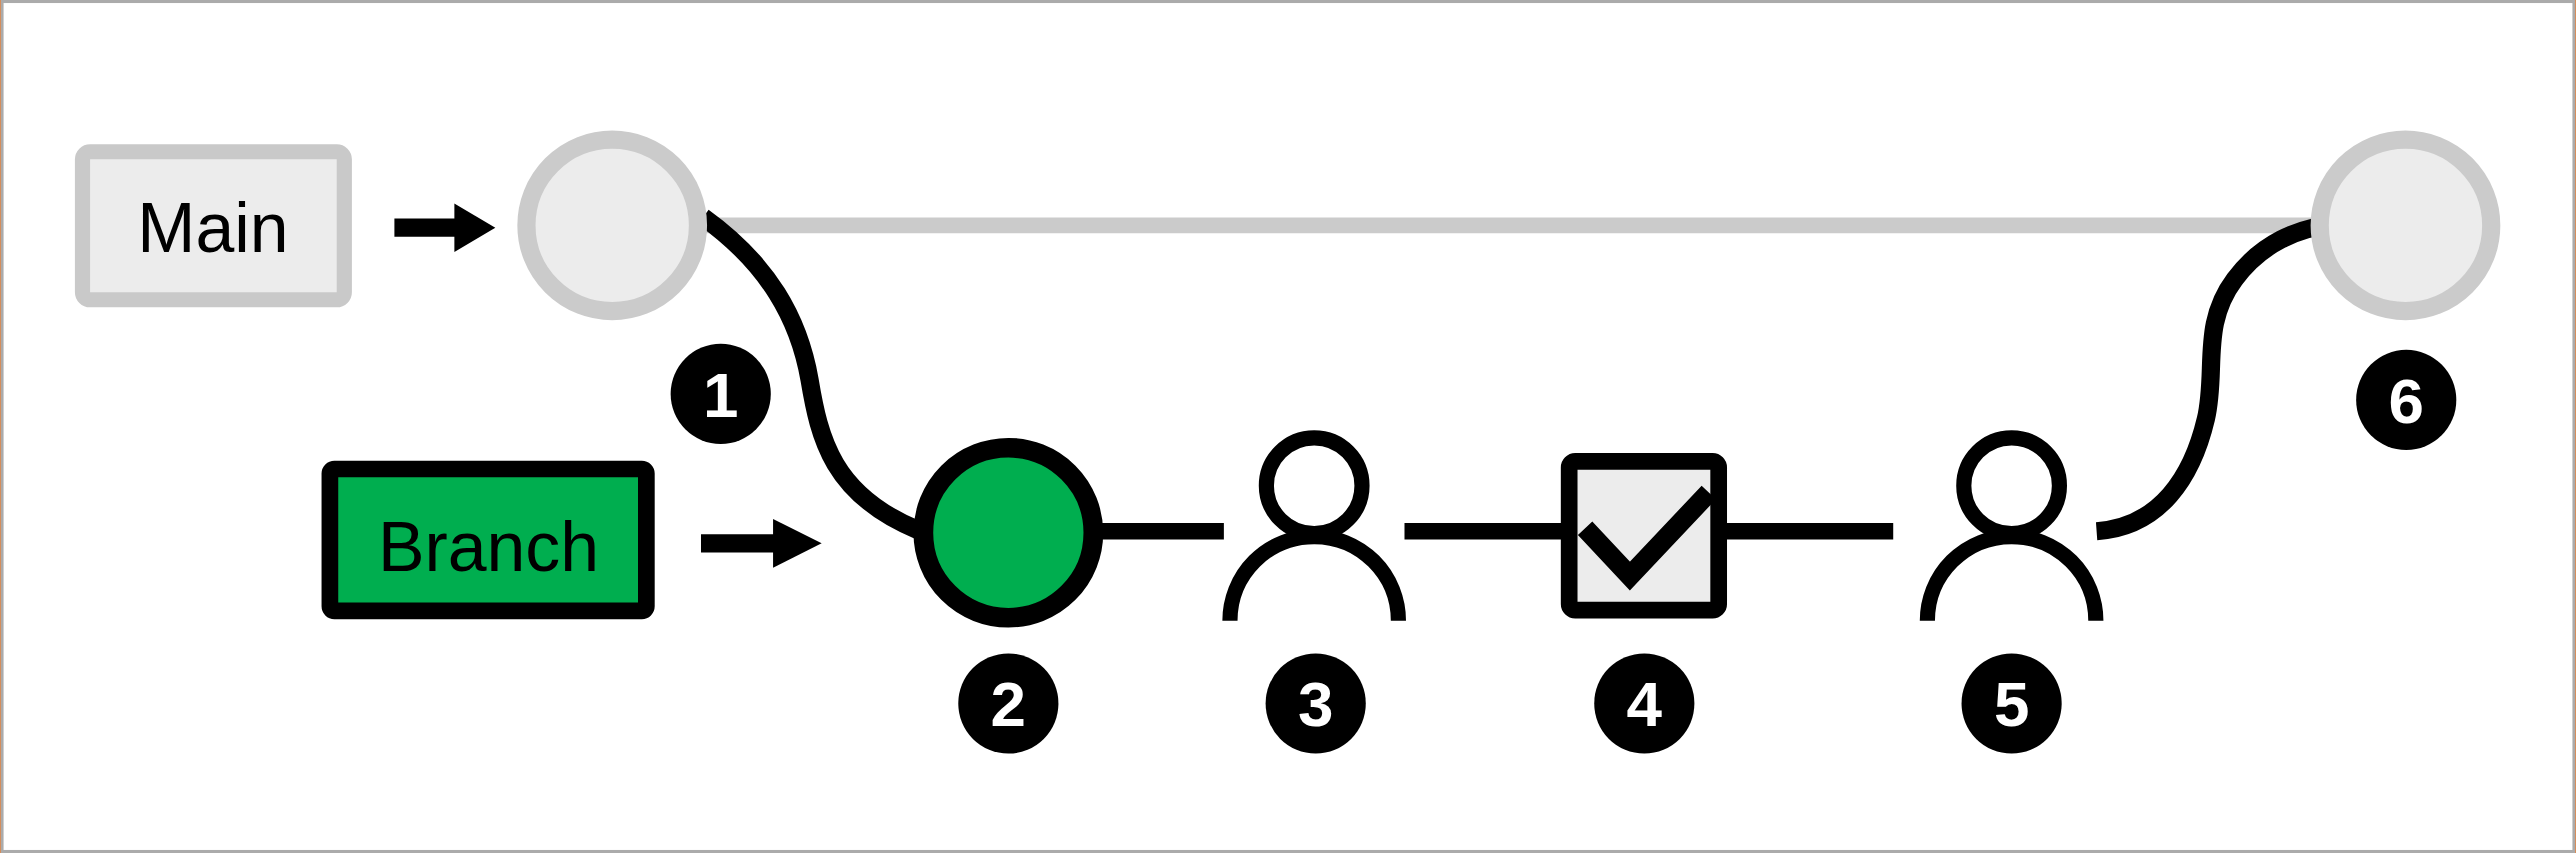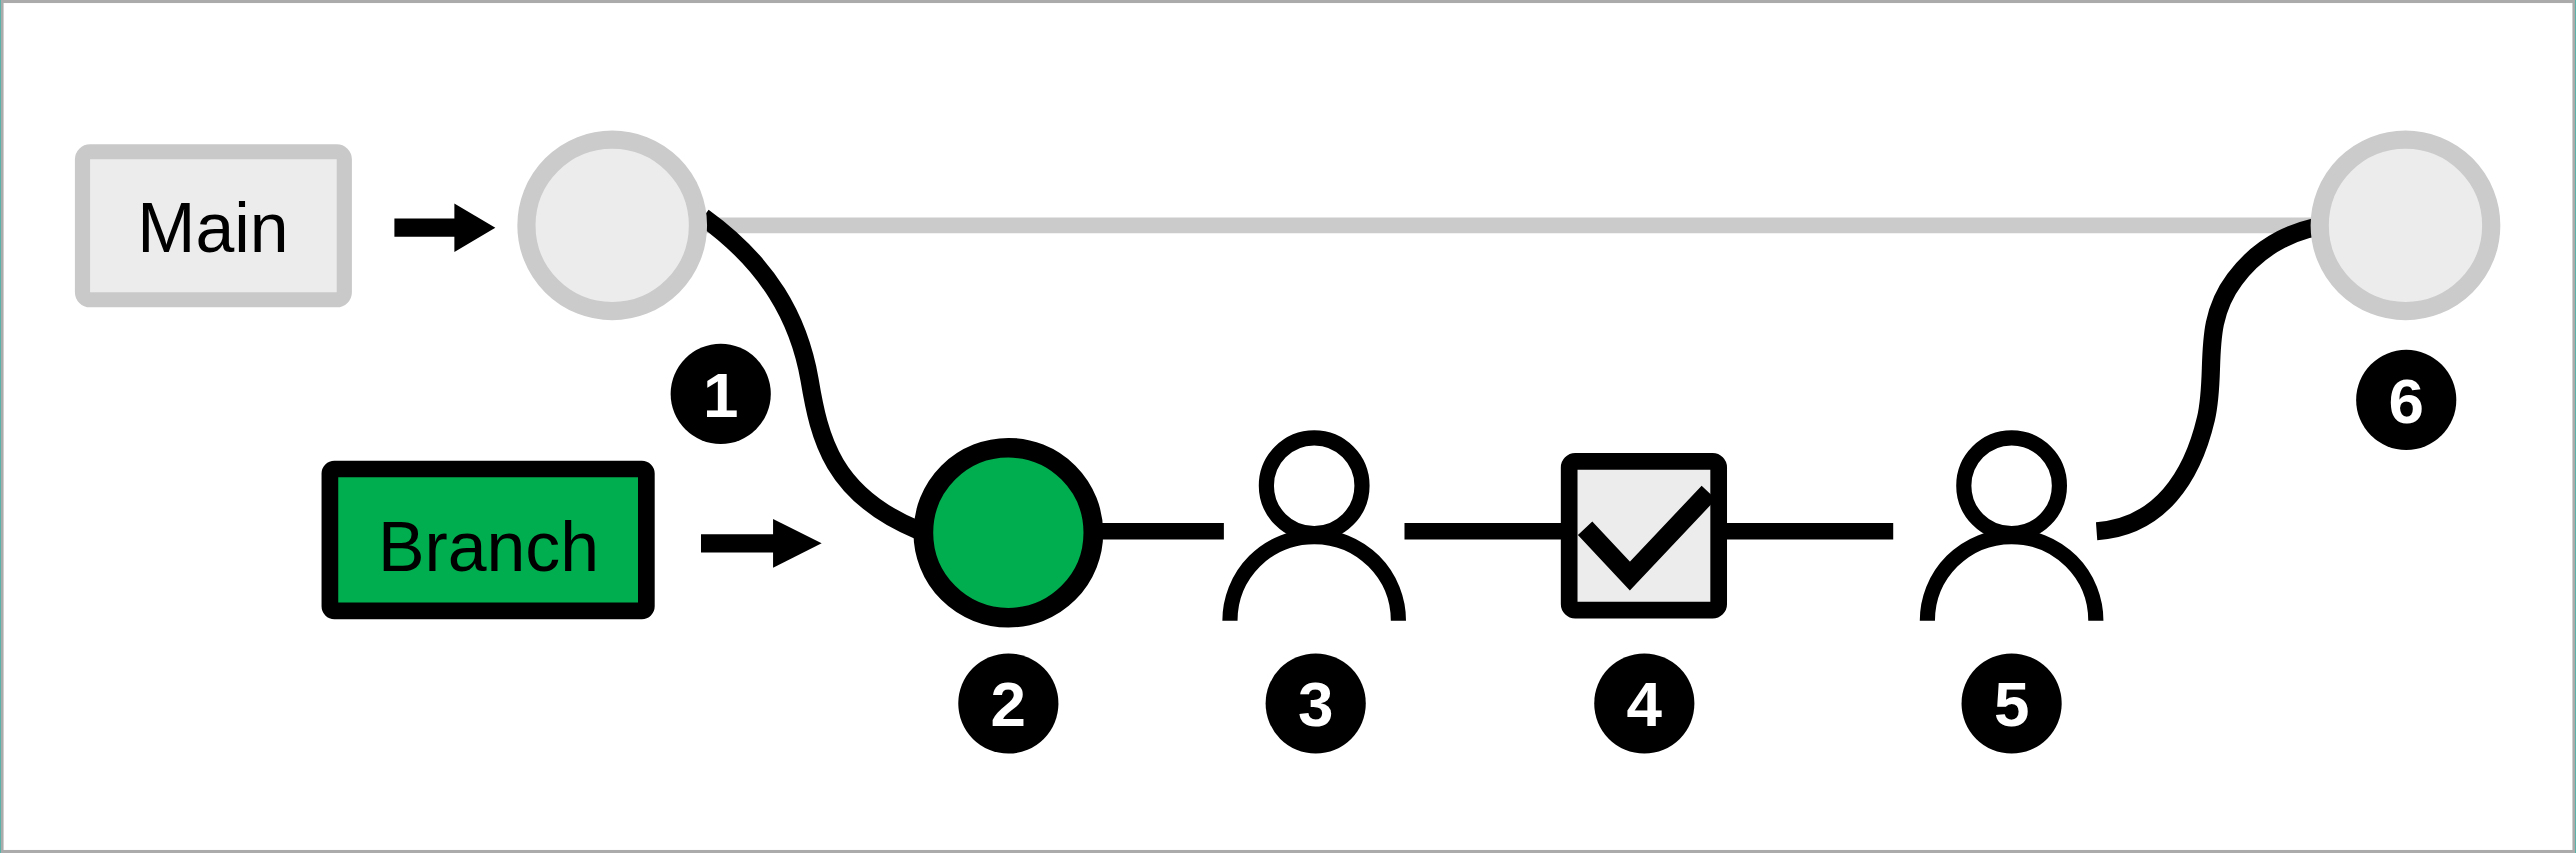--- a/index.html
+++ b/index.html
@@ -1,16 +1,16 @@
 <!DOCTYPE html>
 <html style="font-size:12px"><head>
 <meta charset="utf-8">
 <style>
   html, body { margin: 0; padding: 0; background: #ffffff; }
-  .stage { position: relative; width: 2576px; height: 853px; background: #14b8a6; overflow: hidden; text-align: center; }
+  .stage { position: relative; width: 2576px; height: 853px; background: #f97316; overflow: hidden; text-align: center; }
   svg { position: absolute; left: 0; top: 0; display: block; }
 
   .frame        { fill: #ffffff; stroke: #ababab; stroke-width: 4; }
   .gray-line    { stroke: #cbcbcb; stroke-width: 21; fill: none; }
   .black-curve  { stroke: #000000; stroke-width: 24; fill: none; }
   .black-seg    { stroke: #000000; stroke-width: 22; fill: none; }
   .gray-node    { fill: #ececec; stroke: #cbcbcb; stroke-width: 24; }
   .green-node   { fill: #00ae4f; stroke: #000000; stroke-width: 26; }
   .person-body  { fill: none; stroke: #000000; stroke-width: 20; }
   .person-head  { fill: #ffffff; stroke: #000000; stroke-width: 20; }

